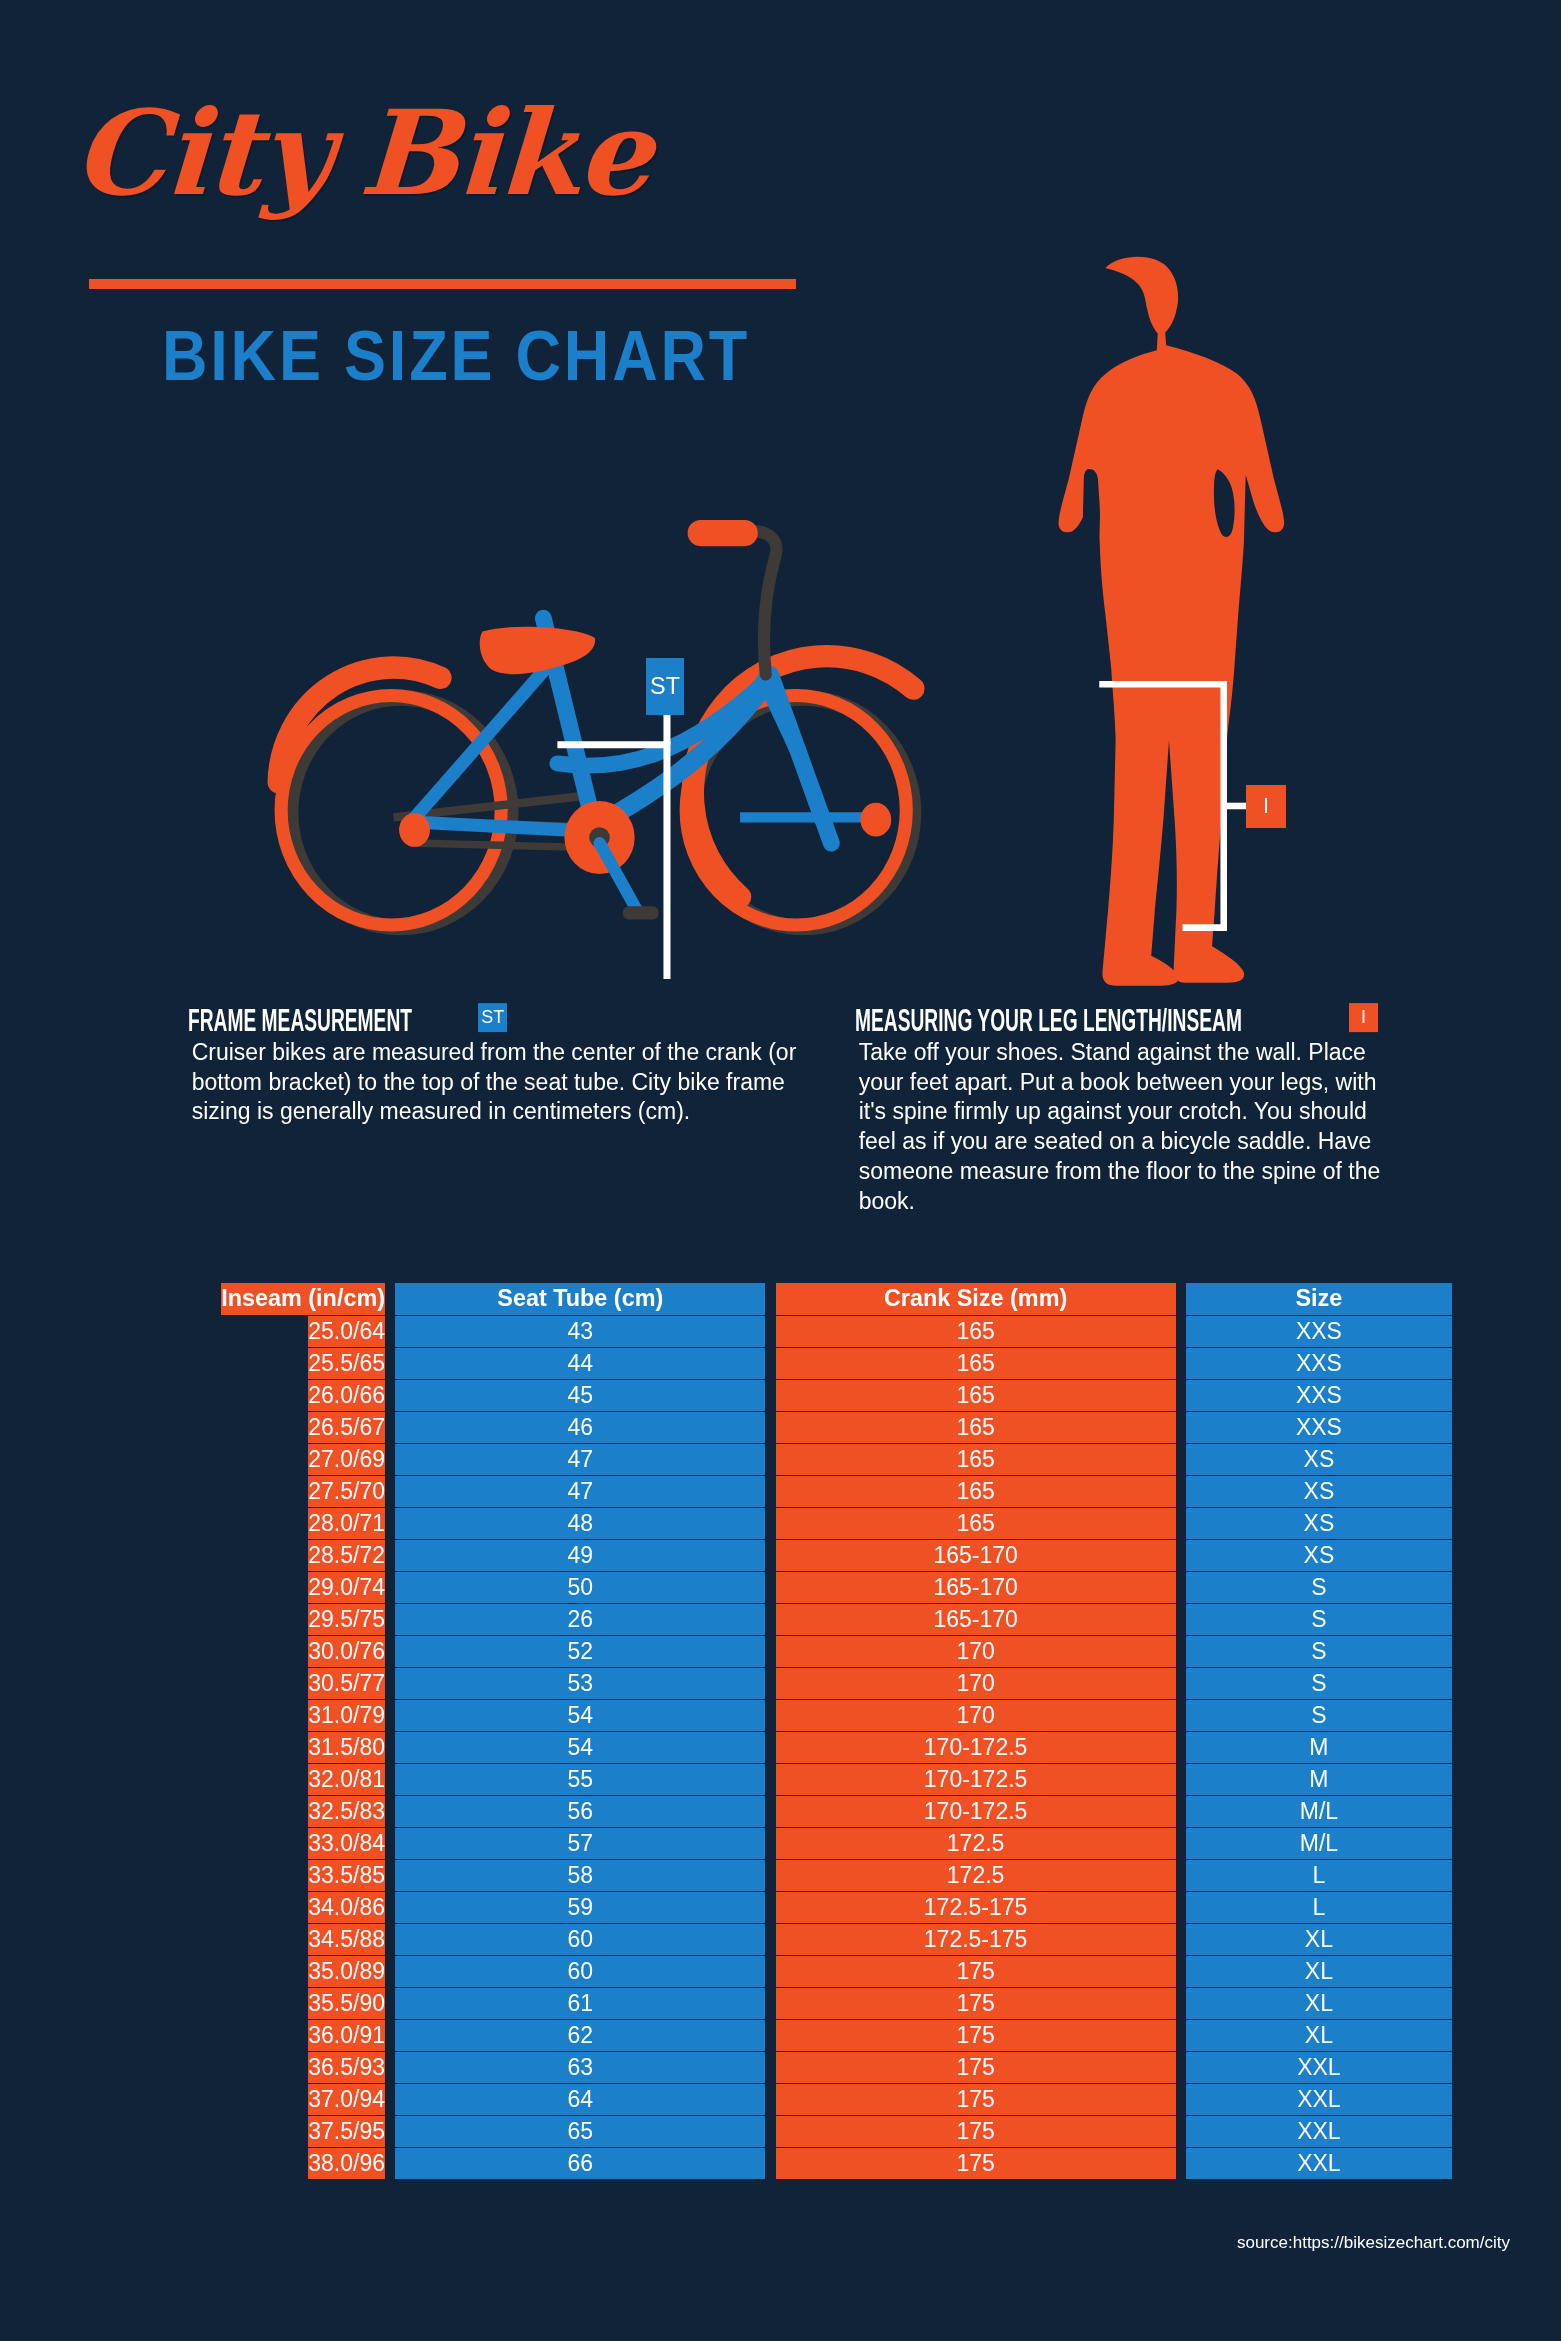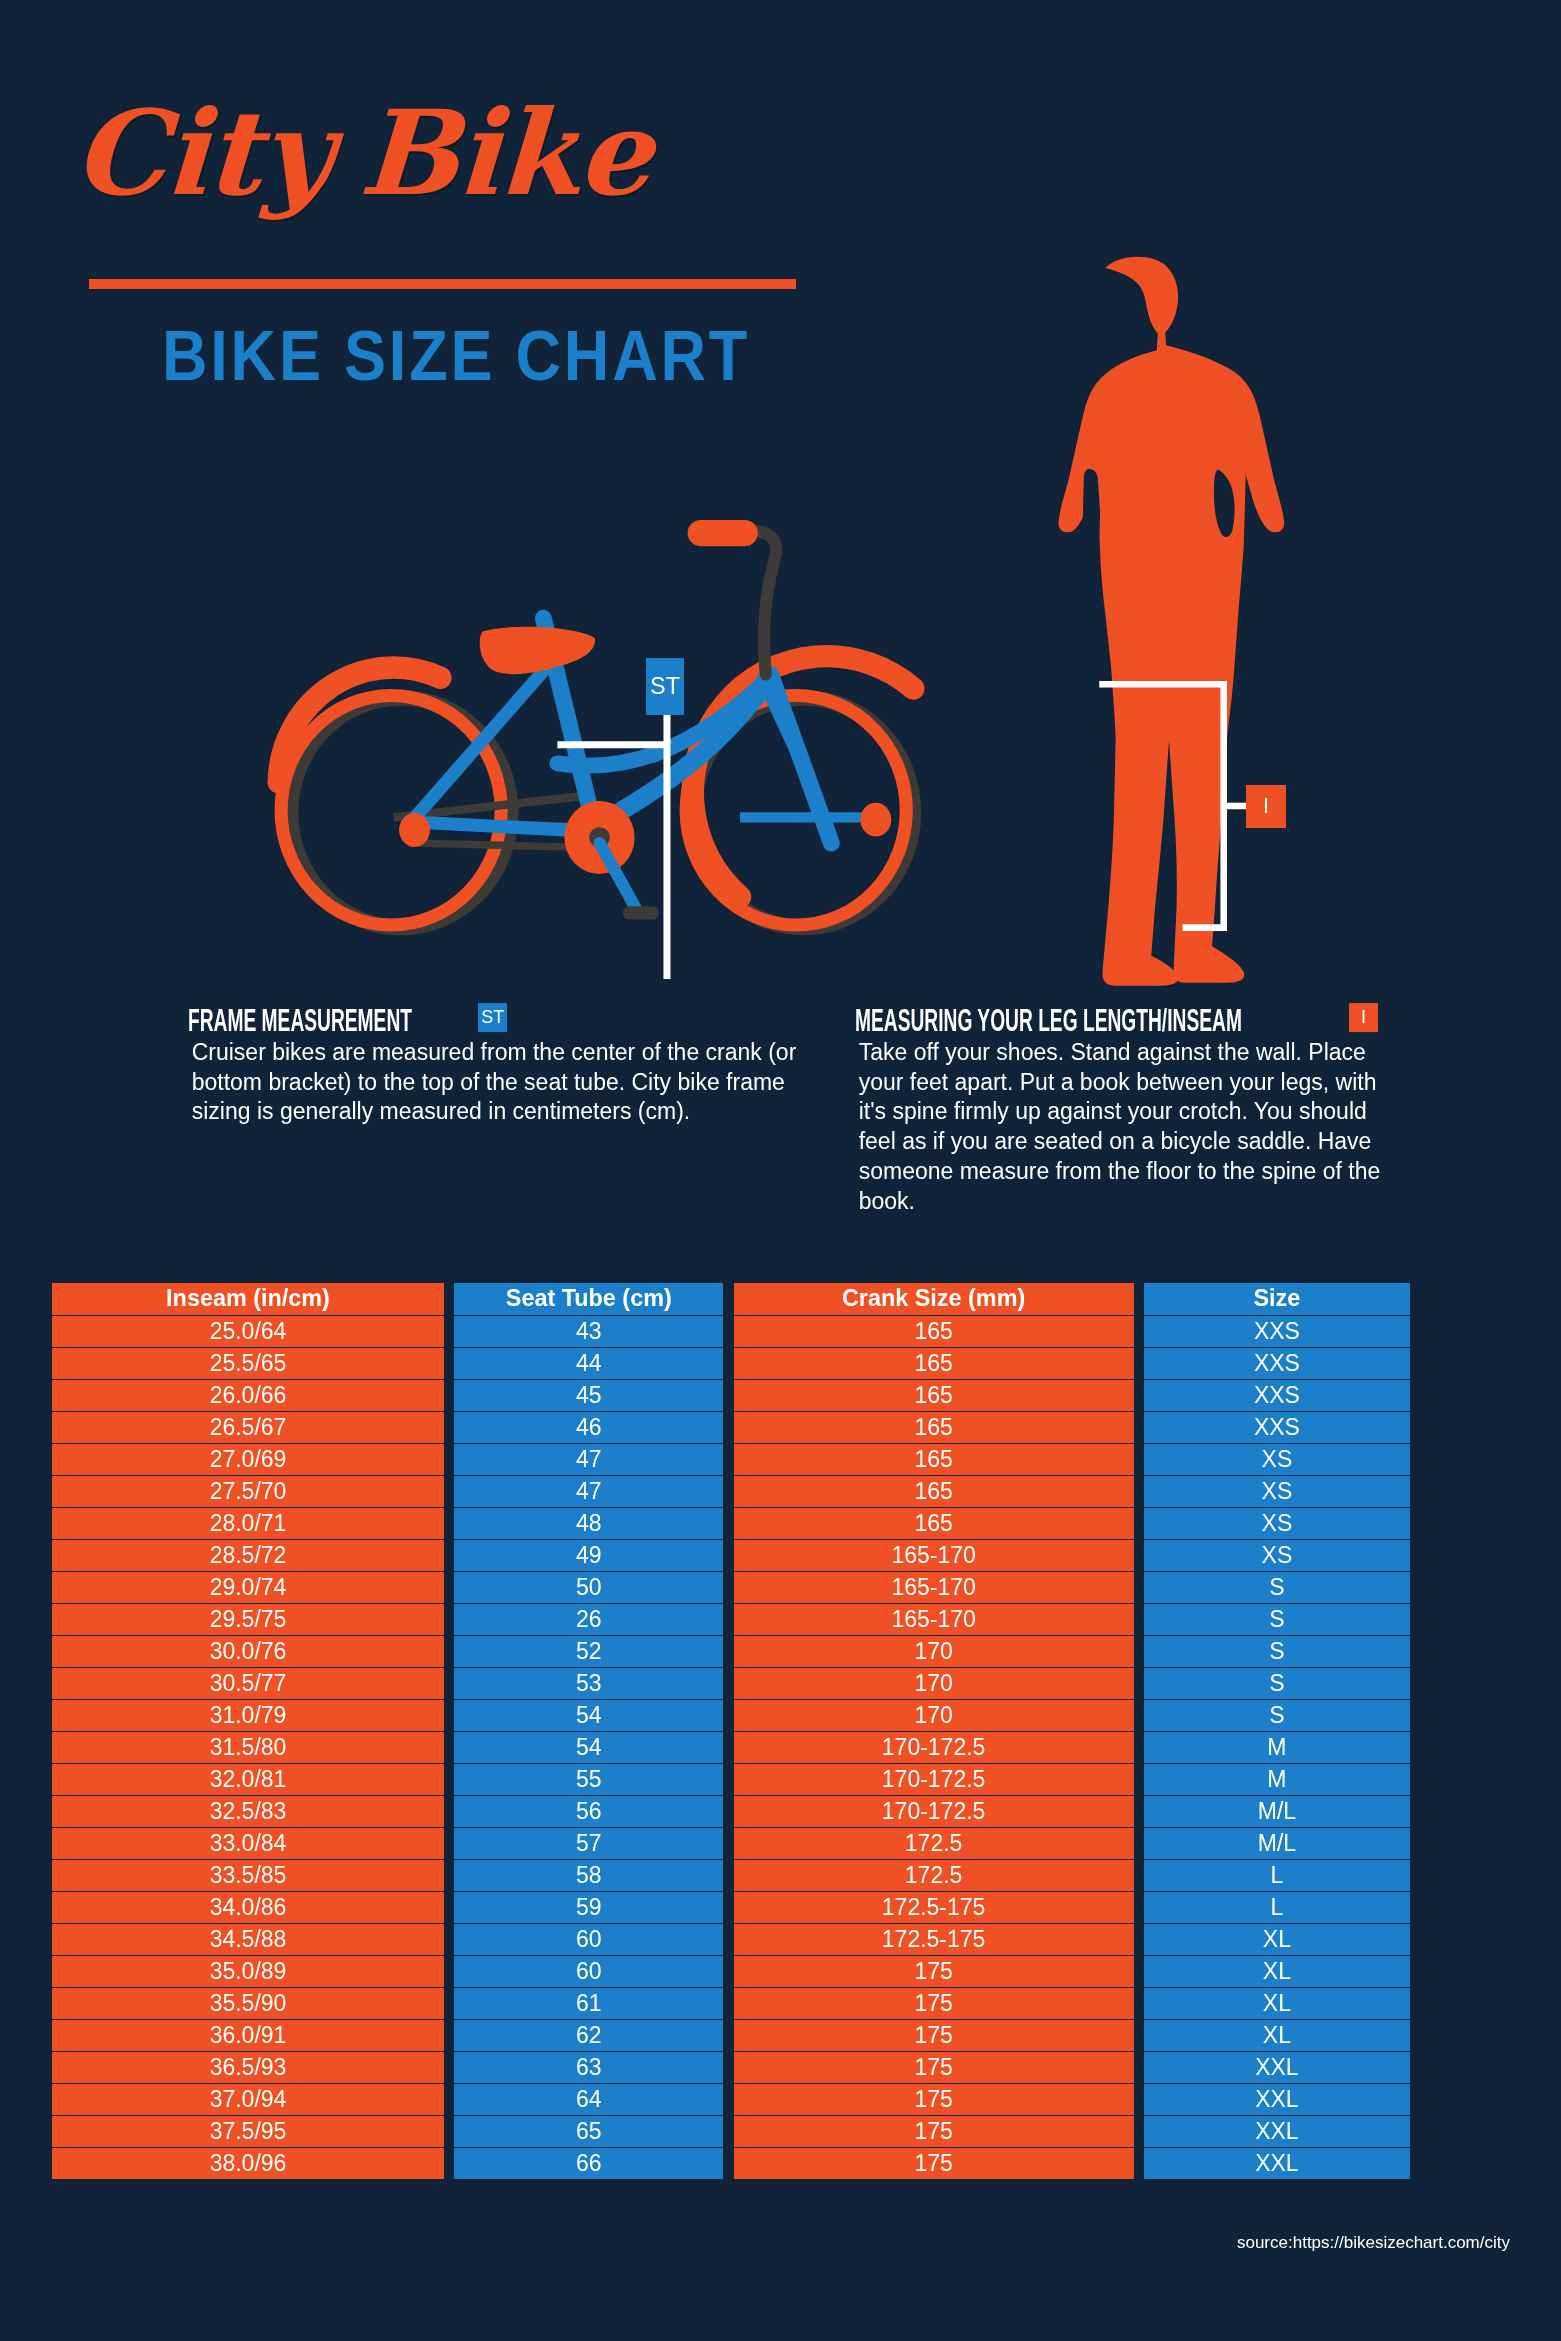--- a/index.html
+++ b/index.html
@@ -69,22 +69,22 @@
   .info-body {
     font-family: "Liberation Sans", sans-serif;
     font-size: 23px; line-height: 1.30; color: #FFFFFF;
     padding-left: 3.7px;
   }
 
   
   .chart { position: absolute; left: 52px; top: 1283px; width: 1461px; }
   .cols { display: flex; gap: 10.3px; }
   .col  { display: flex; flex-direction: column; }
-  .col-1 { width: 392px; }
-  .col-2 { width: 269px; }
+  .col-1 { width: 333px; align-items: flex-end; }
+  .col-2 { width: 370px; }
   .col-3 { width: 400px; }
   .col-4 { width: 266px; }
   .cell {
     height: 32px; display: flex; align-items: center; justify-content: center;
     color: #FFFFFF; font-size: 23px;
     font-family: "Liberation Sans", sans-serif;
     border-bottom: 1.9px solid #102338;
     line-height: 1;
   }
   .cell.head { font-weight: 700; height: 33px; font-size: 23.4px; }

